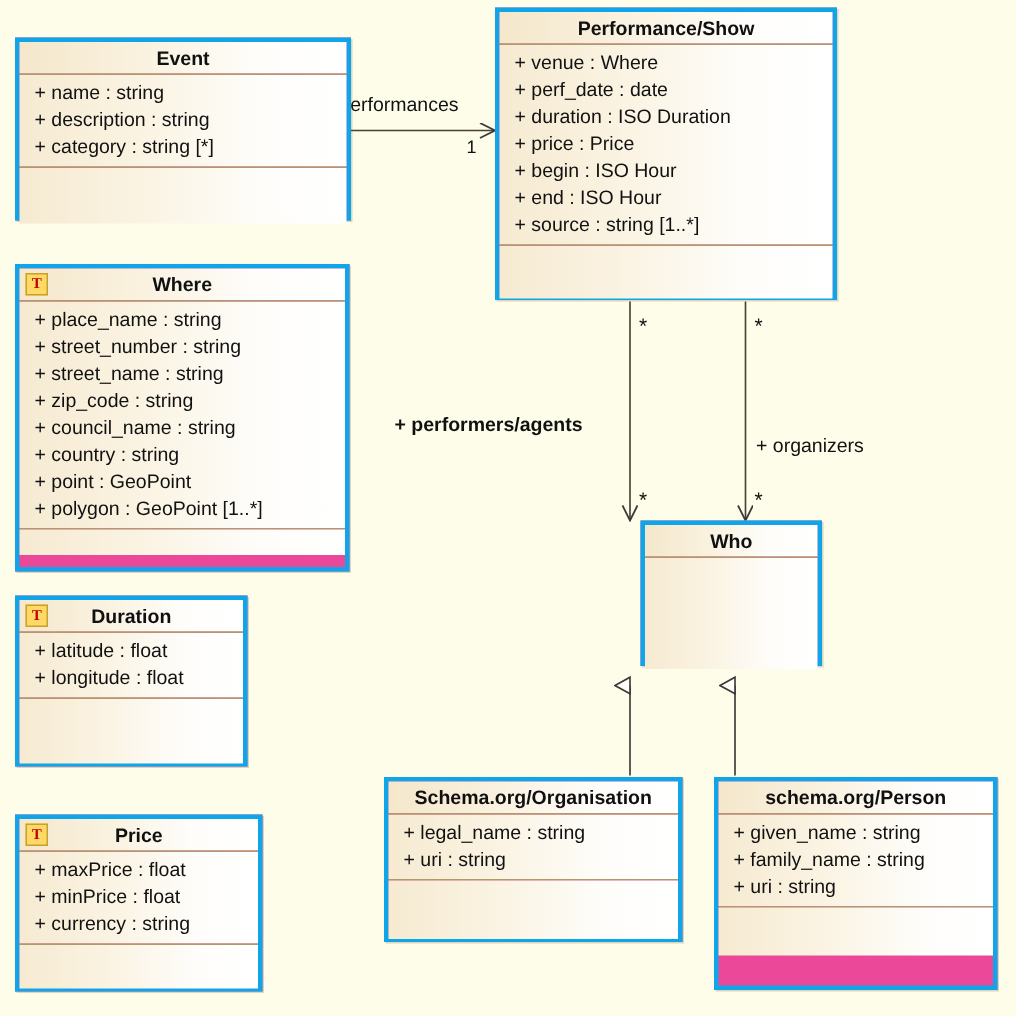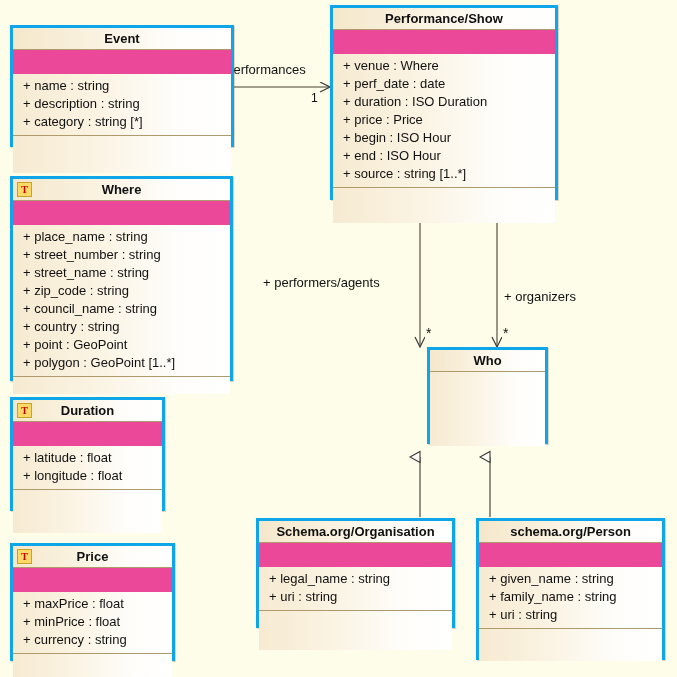--- a/index.html
+++ b/index.html
@@ -48,21 +48,20 @@
     border-bottom: 1px solid #ae9a6b;
     background: linear-gradient(to right, #f4e7cb 0%, #faf2e0 38%, #fefdfa 72%, #ffffff 100%);
     white-space: nowrap;
     overflow: hidden;
   }
   .cls .attrs {
     box-sizing: border-box;
     padding: 3px 0 4px 0;
     border-bottom: 1px solid #ae9a6b;
     background: linear-gradient(to right, #f6ead1 0%, #fbf4e4 40%, #fefdfa 74%, #ffffff 100%);
-    margin-top: 24px;
   }
   .cls .attrs .row {
     font-size: 13px;
     line-height: 18px;
     color: #111111;
     padding-left: 10px;
     white-space: nowrap;
   }
   .cls .ops {
     box-sizing: border-box;
@@ -141,21 +140,21 @@
 
     <g>
       <path d="M490,517 L490,457" fill="none" stroke="#3a3a3a" stroke-width="1.1" marker-end="url(#hollowTri)"></path>
     </g>
   </svg>
 
   <div class="elabel" style="left:215px; top:62px;">+ performances</div>
   <div class="mult" style="left:214px; top:91px;">1..*</div>
   <div class="mult" style="left:311px; top:91px;">1</div>
 
-  <div class="elabel" style="left:263px; top:275px;">+ performers/agents</div>
+  <div class="elabel" style="left:263px; top:275px;font-weight:bold;">+ performers/agents</div>
   <div class="star" style="left:426px; top:212px;">*</div>
   <div class="star" style="left:426px; top:328px;">*</div>
 
   <div class="elabel" style="left:504px; top:289px;">+ organizers</div>
   <div class="star" style="left:503px; top:212px;">*</div>
   <div class="star" style="left:503px; top:328px;">*</div>
 
   <div class="cls" style="left:10px; top:25px; width:224px; height:122px;">
     <div class="hdr">Event</div>
     <div class="attrs">

